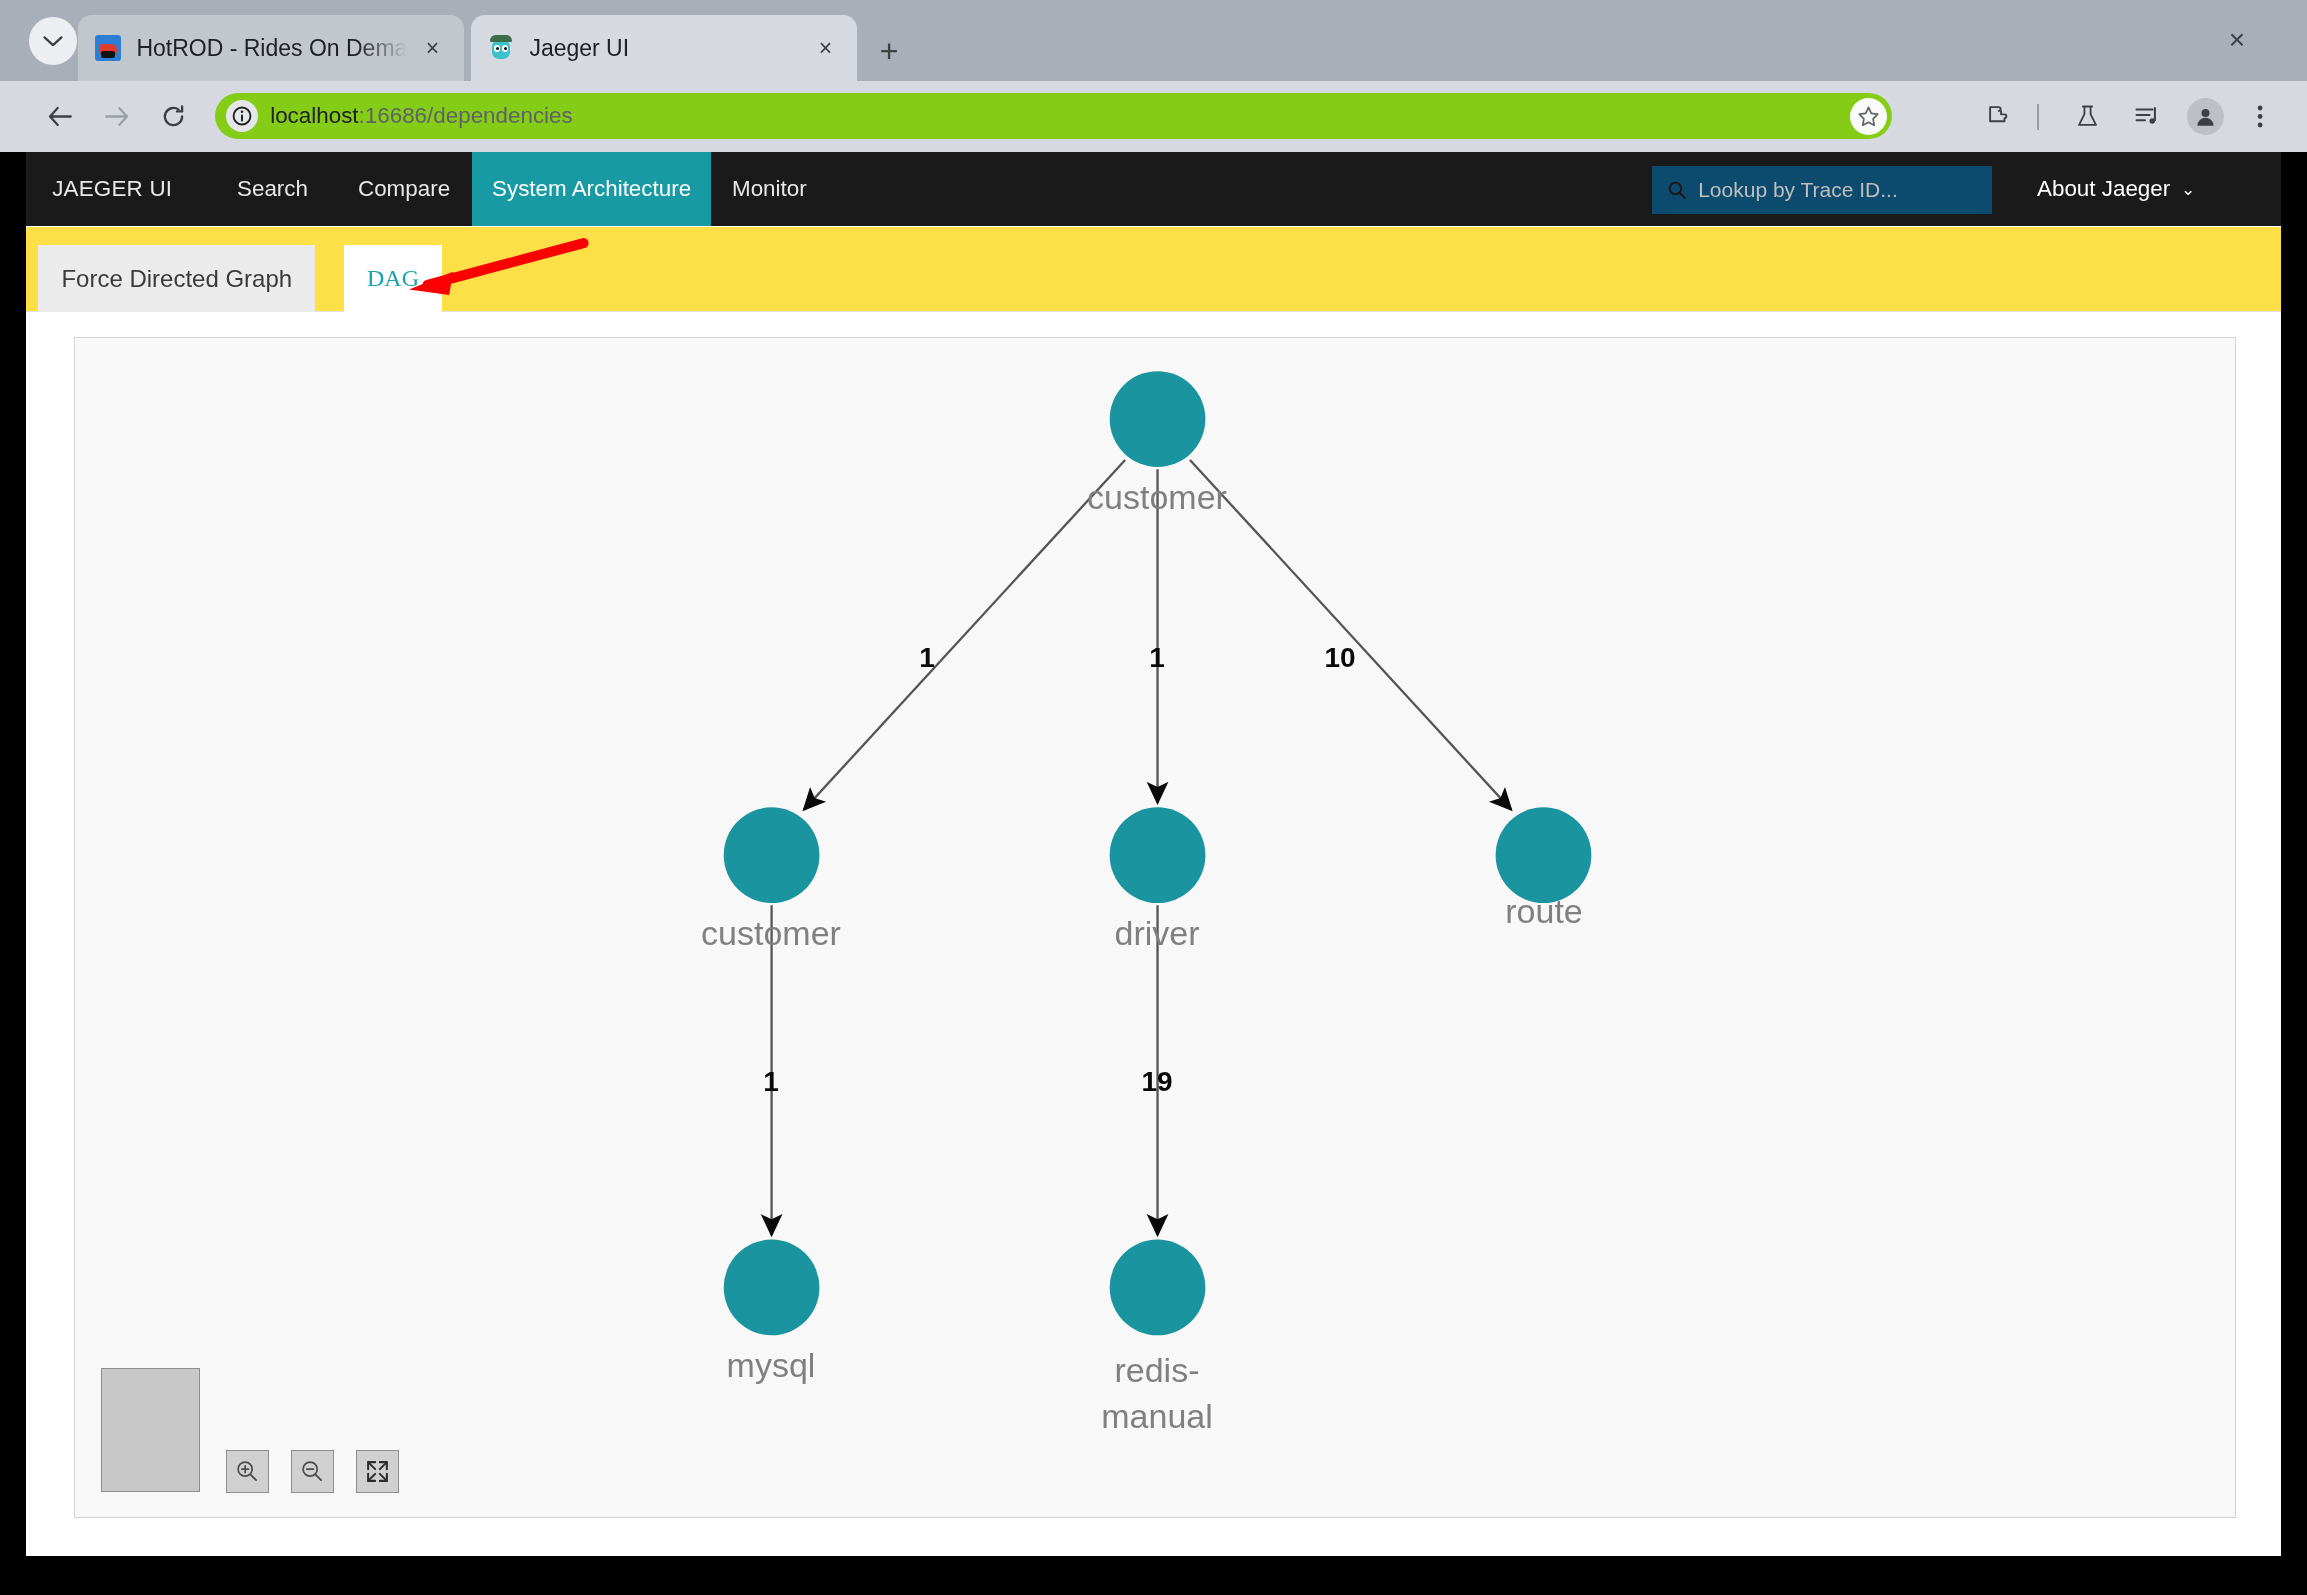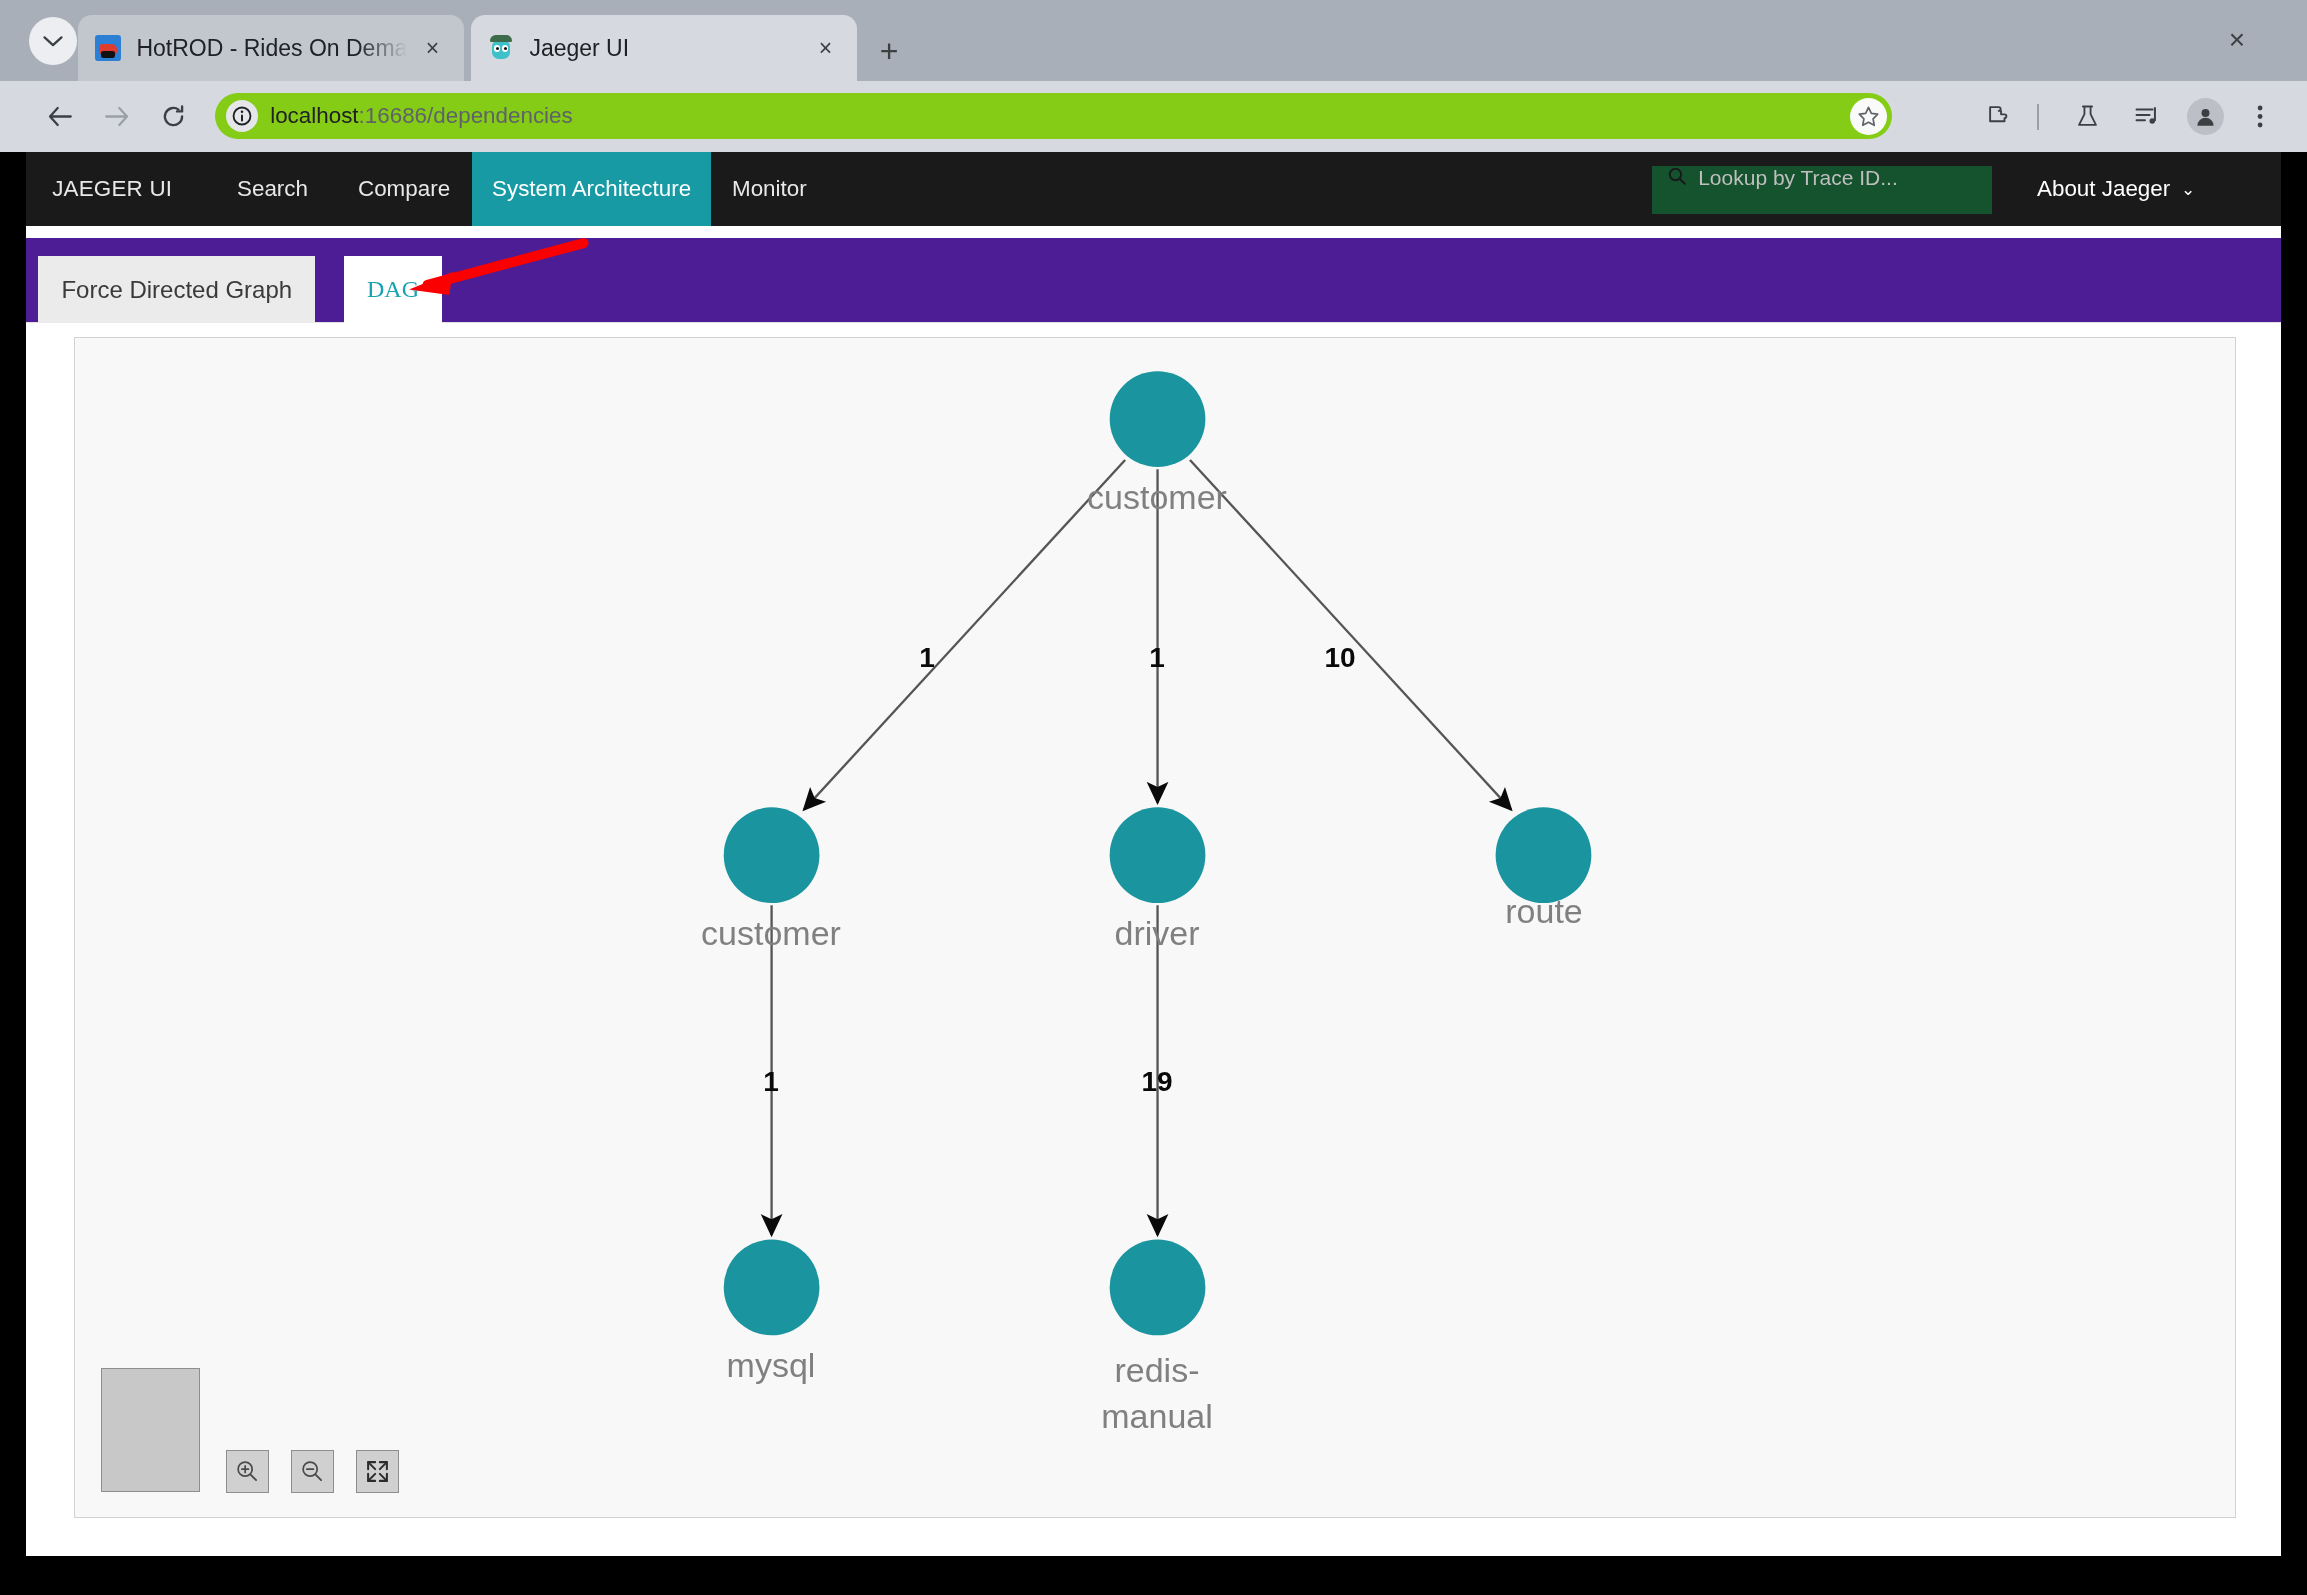--- a/index.html
+++ b/index.html
@@ -209,44 +209,44 @@
     color: #e8e8e8;
     white-space: nowrap;
   }
   .jnav-item.brand { font-size: 22.4px; letter-spacing: 0.2px; }
   .jnav-item.active { background: #179aa4; color: #ffffff; }
 
   .jsearch {
     position: absolute;
     left: 1626px; top: 14px;
     width: 340px; height: 48px;
-    background: #14532d;
-    display: flex; align-items: flex-start;
+    background: #0c4a6e;
+    display: flex; align-items: center;
     padding-left: 15.4px;
   }
   .jsearch-ph {
     font-size: 21px; color: #bfbfbf;
     margin-left: 10.8px;
   }
   .jabout {
     position: absolute;
     left: 2011px; top: 0;
     height: 74px;
     display: flex; align-items: center;
     font-size: 22.4px; color: #ffffff;
     white-space: nowrap;
   }
   .jabout .caret { margin-left: 10.8px; font-size: 17px; }
 
   
   .tabrow {
     position: absolute;
-    left: 0; top: 86px;
+    left: 0; top: 75px;
     width: 2255px; height: 85px;
-    background: #4c1d95;
+    background: #fde047;
     border-bottom: 1.5px solid #e2e2e2;
   }
   .gtab {
     position: absolute;
     top: 18px;
     height: 67px;
     display: flex; align-items: center;
     padding: 0 23px;
     font-size: 24px;
     white-space: nowrap;

